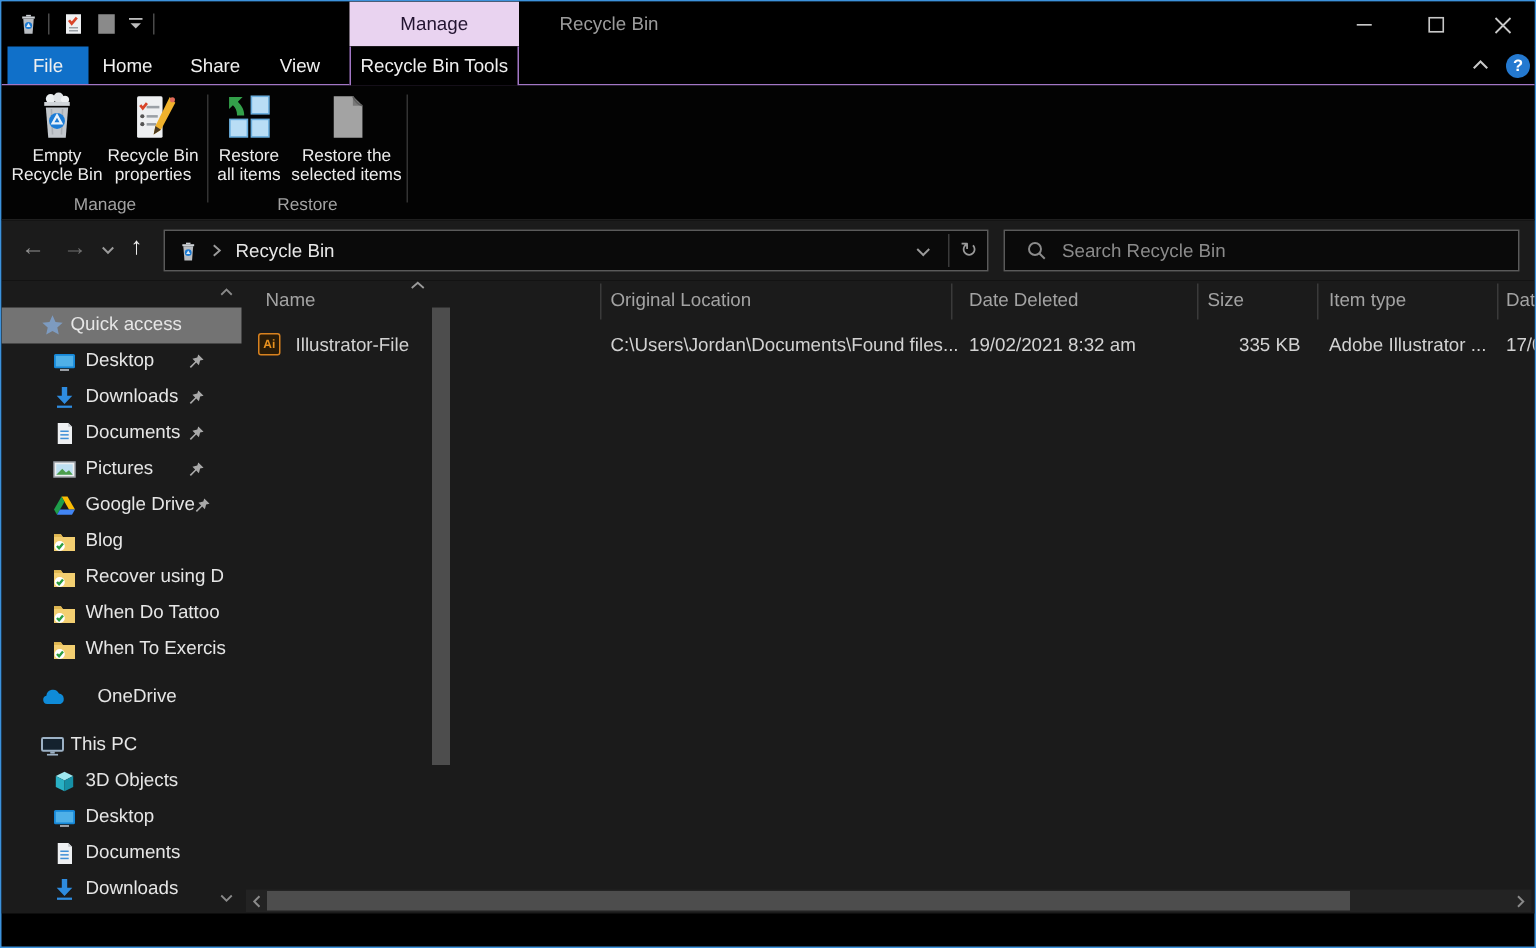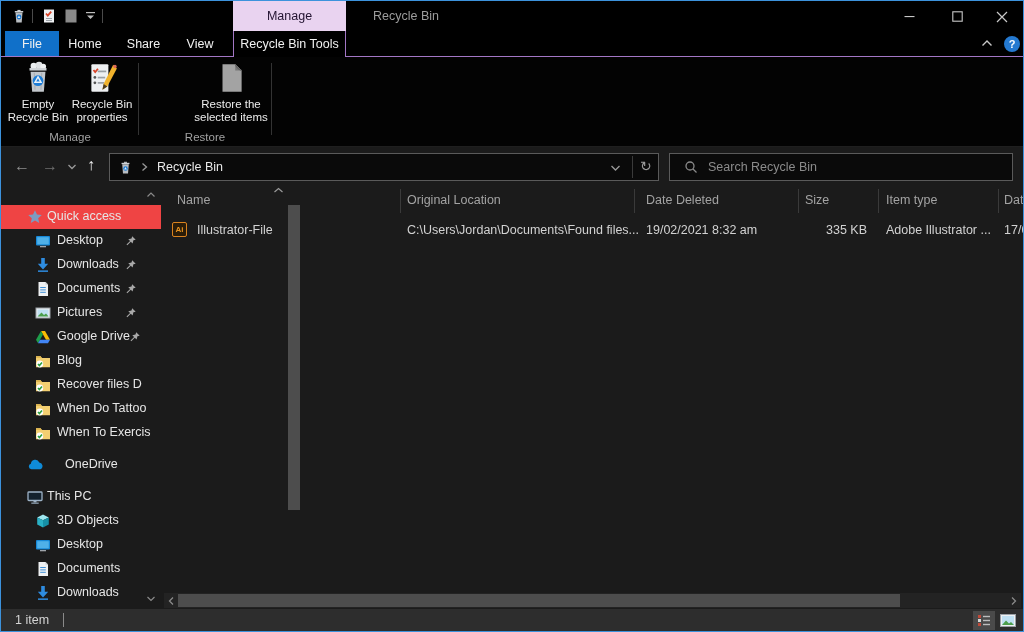--- a/index.html
+++ b/index.html
@@ -52,21 +52,21 @@
   .main{left:0;top:186px;width:1024px;height:422px;background:#1b1b1b;}
   .colhdr{top:6px;font-size:12.5px;color:#a3a3a3;}
   .coldiv{top:2px;width:1px;height:24px;background:#3a3a3a;}
   .cell{top:36px;font-size:12.5px;color:#d2d2d2;}
   .ai-badge{left:171px;top:35px;width:15px;height:15px;border:1.5px solid #d9821f;border-radius:2px;
             background:#2a1c08;color:#e8921f;font-size:8px;font-weight:bold;
             display:flex;align-items:center;justify-content:center;}
 
   
   .side-row{left:0;width:160px;height:24px;}
-  .side-row.sel{background:#ef4444;}
+  .side-row.sel{background:#737373;}
   .sicon{top:4px;}
   .slabel{top:4px;font-size:12.5px;color:#e6e6e6;overflow:hidden;max-width:100px;display:inline-block;}
   .pin{left:124px;top:6px;}
   .sscroll-track{left:143px;top:0;width:14px;height:422px;}
   .sscroll-thumb{left:144px;top:18px;width:12px;height:305px;background:#4d4d4d;}
 
   
   .hscroll{left:163px;top:592px;width:857px;height:15px;background:#232323;}
   .hthumb{left:14px;top:1px;width:722px;height:13px;background:#4d4d4d;}
 
@@ -193,20 +193,31 @@
             <path d="M16 15l2.8 5h-5.6z" fill="none" stroke="#e8f2fb" stroke-width="1.4"></path>
           </svg>
         </span>
         <span class="lbl" style="width:66px">Empty Recycle Bin</span>
       </div>
       <div class="abs group-lbl" style="left:0;width:134px">Manage</div>
     </div>
     <div class="abs rdiv" style="left:137px"></div>
 
     <div class="abs rgroup" style="left:138px;width:132px">
+      <div class="abs rbtn" style="left:0px;width:54px">
+        <span>
+          <svg width="34" height="34" viewBox="0 0 32 32">
+            <rect x="17.5" y="3" width="11" height="11" fill="#b9ddf5" stroke="#6aaede"></rect>
+            <rect x="4" y="17.5" width="11" height="11" fill="#b9ddf5" stroke="#6aaede"></rect>
+            <rect x="17.5" y="17.5" width="11" height="11" fill="#b9ddf5" stroke="#6aaede"></rect>
+            <path d="M3.5 3.5h8.5l-3 3c2.8 2.8 4 5.3 4 8.5h-4.5c0-2.9-.9-4.8-2.6-6.4l-2.4 2.4z" fill="#33a04a"></path>
+          </svg>
+        </span>
+        <span class="lbl" style="width:54px">Restore all items</span>
+      </div>
       <div class="abs rbtn" style="left:52px;width:80px">
         <span>
           <svg width="34" height="34" viewBox="0 0 32 32">
             <path d="M8 3h12l6 6v20H8z" fill="#a3a3a3"></path>
             <path d="M20 3l6 6h-6z" fill="#787878"></path>
             <path d="M20 3c1 3 3 5 6 6" fill="none" stroke="#5f5f5f" stroke-width="1"></path>
           </svg>
         </span>
         <span class="lbl" style="width:82px">Restore the selected items</span>
       </div>
@@ -396,21 +407,21 @@
 
     <div class="abs side-row" style="top:186px">
       <span class="abs sicon" style="left:34px">
         <svg width="16" height="16" viewBox="0 0 16 16">
             <path d="M1 3.2h4.6l1.3 1.8H15v9.3H1z" fill="#f3cf71"></path>
             <path d="M1 3.2h4.6l1.3 1.8H1z" fill="#e0b751"></path>
             <circle cx="4.8" cy="11" r="3.4" fill="#fff"></circle>
             <path d="M3 11l1.4 1.5 2.6-3.1" stroke="#2c9e3f" stroke-width="1.6" fill="none"></path>
           </svg>
       </span>
-      <span class="abs slabel" style="left:56px">Recover files D</span>
+      <span class="abs slabel" style="left:56px">Recover using D</span>
     </div>
 
     <div class="abs side-row" style="top:210px">
       <span class="abs sicon" style="left:34px">
         <svg width="16" height="16" viewBox="0 0 16 16">
             <path d="M1 3.2h4.6l1.3 1.8H15v9.3H1z" fill="#f3cf71"></path>
             <path d="M1 3.2h4.6l1.3 1.8H1z" fill="#e0b751"></path>
             <circle cx="4.8" cy="11" r="3.4" fill="#fff"></circle>
             <path d="M3 11l1.4 1.5 2.6-3.1" stroke="#2c9e3f" stroke-width="1.6" fill="none"></path>
           </svg>
@@ -517,35 +528,14 @@
         </svg>
     </span>
     <span class="abs hthumb"></span>
     <span class="abs" style="left:846px;top:3px">
       <svg width="8" height="10" viewBox="0 0 8 10">
           <path d="M2 1.5L5.5 5 2 8.5" stroke="#8a8a8a" stroke-width="1.3" fill="none"></path>
         </svg>
     </span>
   </div>
 
-  <div class="abs statusbar">
-    <span class="abs txt" style="left:14px;top:4px;color:#d4d4d4">1 item</span>
-    <span class="abs" style="left:62px;top:4px;width:1px;height:14px;background:#8a8a8a"></span>
-    <span class="abs viewbtn active" style="left:972px">
-      <svg width="14" height="13" viewBox="0 0 14 13">
-        <rect x="1" y="1" width="3" height="3" fill="#c04a3a"></rect>
-          <rect x="6" y="1.8" width="7" height="1.4" fill="#bdbdbd"></rect>
-        <rect x="1" y="5" width="3" height="3" fill="#d8d8d8"></rect>
-          <rect x="6" y="5.8" width="7" height="1.4" fill="#bdbdbd"></rect>
-        <rect x="1" y="9" width="3" height="3" fill="#c04a3a"></rect>
-          <rect x="6" y="9.8" width="7" height="1.4" fill="#bdbdbd"></rect>
-      </svg>
-    </span>
-    <span class="abs viewbtn" style="left:996px">
-      <svg width="16" height="13" viewBox="0 0 16 13">
-        <rect x="0.5" y="0.5" width="15" height="12" fill="#eef0f2" stroke="#9aa0a6"></rect>
-        <rect x="2" y="2" width="12" height="9" fill="#bfe0f2"></rect>
-        <path d="M2 11l4-4.5 3 3 2-1.5 3 3z" fill="#4c9e4c"></path>
-      </svg>
-    </span>
-  </div>
 
 </div>
 
 </body></html>

